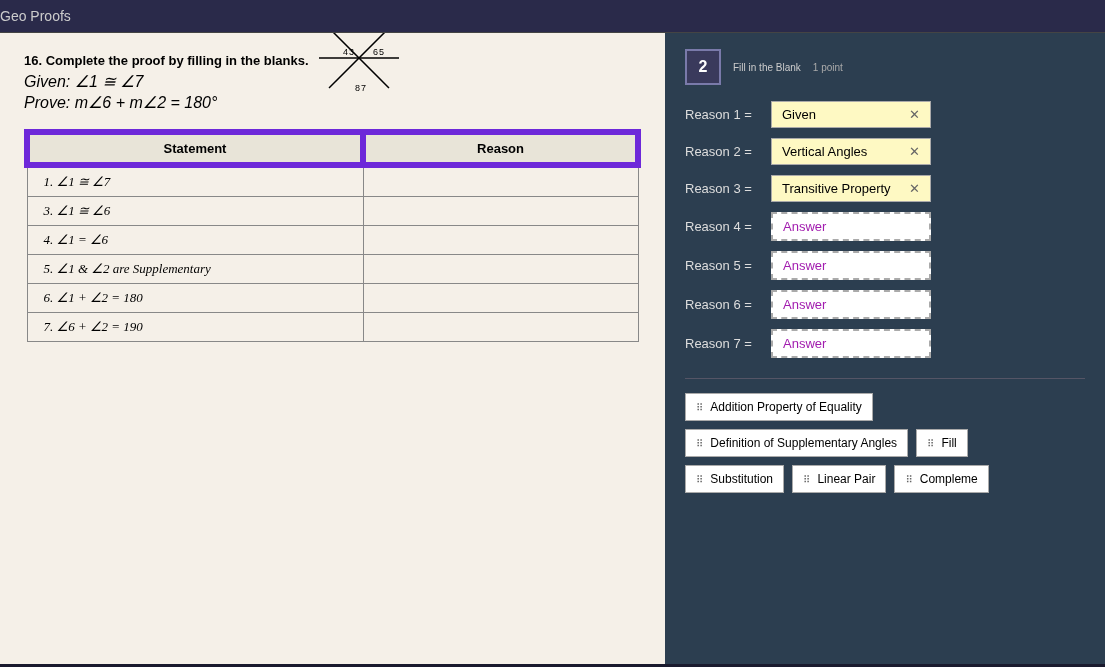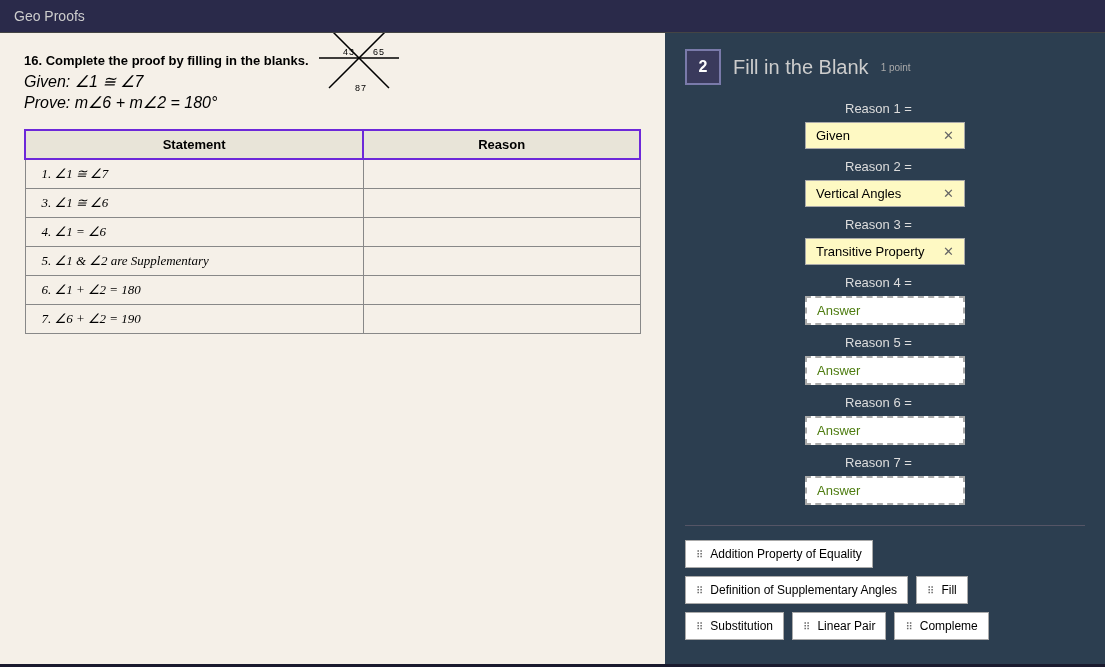--- a/index.html
+++ b/index.html
@@ -9,21 +9,21 @@
       color: #fff;
       width: 1105px;
       height: 667px;
       overflow: hidden;
       position: relative;
     }
 
     
     .top-bar {
       background: #2a2a4a;
-      padding: 8px 14px;
+      padding: 8px 0;
       font-size: 14px;
       color: #ccc;
       border-bottom: 1px solid #444;
     }
 
     .main-content {
       display: flex;
       height: calc(667px - 36px);
     }
 
@@ -53,21 +53,21 @@
       margin: -40px 40px 10px 10px;
     }
 
     .proof-table {
       width: 100%;
       border-collapse: collapse;
       margin-top: 12px;
     }
 
     .proof-table th {
-      border: 2px solid #6d28d9;
+      border: 6px solid #6d28d9;
       padding: 6px 24px;
       font-size: 13px;
       font-weight: bold;
       background: #e8e4d8;
     }
 
     .proof-table td {
       border: 1px solid #888;
       padding: 6px 16px;
       font-size: 13px;
@@ -99,35 +99,34 @@
       height: 36px;
       display: flex;
       align-items: center;
       justify-content: center;
       font-size: 16px;
       font-weight: bold;
       color: #fff;
     }
 
     .fill-blank-label {
-      font-size: 20px;
+      font-size: 10px;
       color: #ccc;
     }
 
     .point-label {
       font-size: 10px;
       color: #aaa;
     }
 
     .reason-row {
       display: flex;
       align-items: center;
       margin-bottom: 10px;
       gap: 6px;
-      flex-direction: column;
     }
 
     .reason-label {
       font-size: 13px;
       color: #ddd;
       white-space: nowrap;
       min-width: 80px;
     }
 
     .reason-box {
@@ -143,21 +142,21 @@
       gap: 6px;
     }
 
     .reason-box.answered {
       background: #fef9c3;
     }
 
     .reason-box.empty {
       background: #fff;
       border: 2px dashed #aaa;
-      color: #4d7c0f;
+      color: #a21caf;
       text-align: center;
     }
 
     .close-x {
       color: #666;
       font-size: 13px;
       cursor: pointer;
       margin-left: 4px;
     }
 

